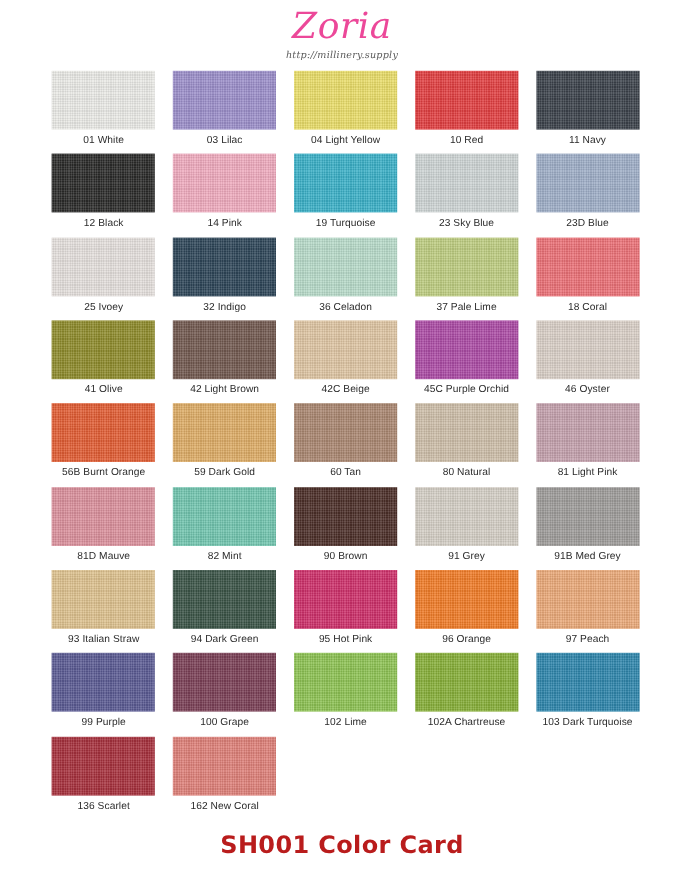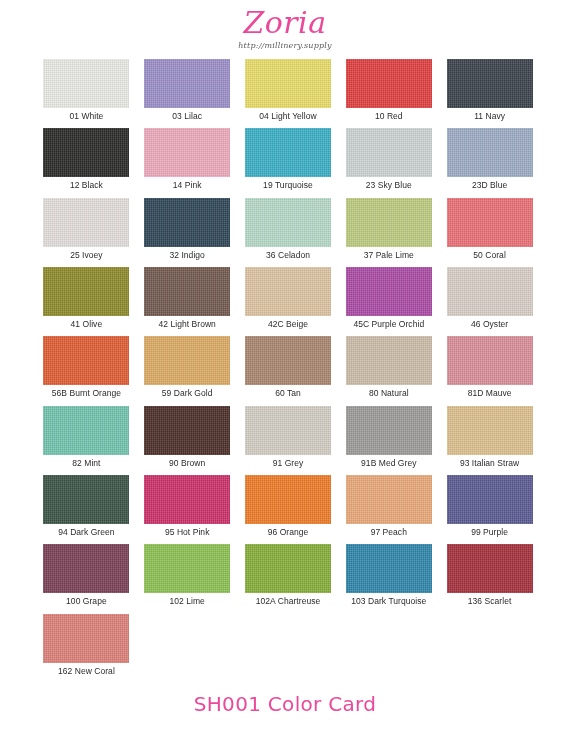--- a/index.html
+++ b/index.html
@@ -84,22 +84,22 @@
   }
 
   
   .footer {
     text-align: center;
     margin-top: 9px;
   }
   .footer-title {
     font-family: "DejaVu Sans", "Liberation Sans", sans-serif;
     font-size: 20px;
-    color: #ec4899;
-    font-weight: 400;
+    color: #b91c1c;
+    font-weight: 700;
     letter-spacing: 0.3px;
   }
 </style>
 </head>
 <body>
 
 <div class="header">
   <div class="brand">Zoria</div>
   <div class="brand-url">http://millinery.supply</div>
 </div>
@@ -156,21 +156,21 @@
     <div class="cell">
       <div class="swatch" style="background-color: rgb(182, 217, 200);"></div>
       <div class="label">36 Celadon</div>
     </div>
     <div class="cell">
       <div class="swatch" style="background-color: rgb(188, 203, 127);"></div>
       <div class="label">37 Pale Lime</div>
     </div>
     <div class="cell">
       <div class="swatch" style="background-color: rgb(234, 112, 118);"></div>
-      <div class="label">50 Coral</div>
+      <div class="label">18 Coral</div>
     </div>
     <div class="cell">
       <div class="swatch" style="background-color: rgb(141, 138, 43);"></div>
       <div class="label">41 Olive</div>
     </div>
     <div class="cell">
       <div class="swatch" style="background-color: rgb(113, 88, 79);"></div>
       <div class="label">42 Light Brown</div>
     </div>
     <div class="cell">
@@ -193,20 +193,24 @@
       <div class="swatch" style="background-color: rgb(220, 171, 101);"></div>
       <div class="label">59 Dark Gold</div>
     </div>
     <div class="cell">
       <div class="swatch" style="background-color: rgb(169, 134, 112);"></div>
       <div class="label">60 Tan</div>
     </div>
     <div class="cell">
       <div class="swatch" style="background-color: rgb(204, 189, 168);"></div>
       <div class="label">80 Natural</div>
+    </div>
+    <div class="cell">
+      <div class="swatch" style="background-color: rgb(195, 160, 172);"></div>
+      <div class="label">81 Light Pink</div>
     </div>
     <div class="cell">
       <div class="swatch" style="background-color: rgb(217, 143, 155);"></div>
       <div class="label">81D Mauve</div>
     </div>
     <div class="cell">
       <div class="swatch" style="background-color: rgb(113, 196, 174);"></div>
       <div class="label">82 Mint</div>
     </div>
     <div class="cell">

